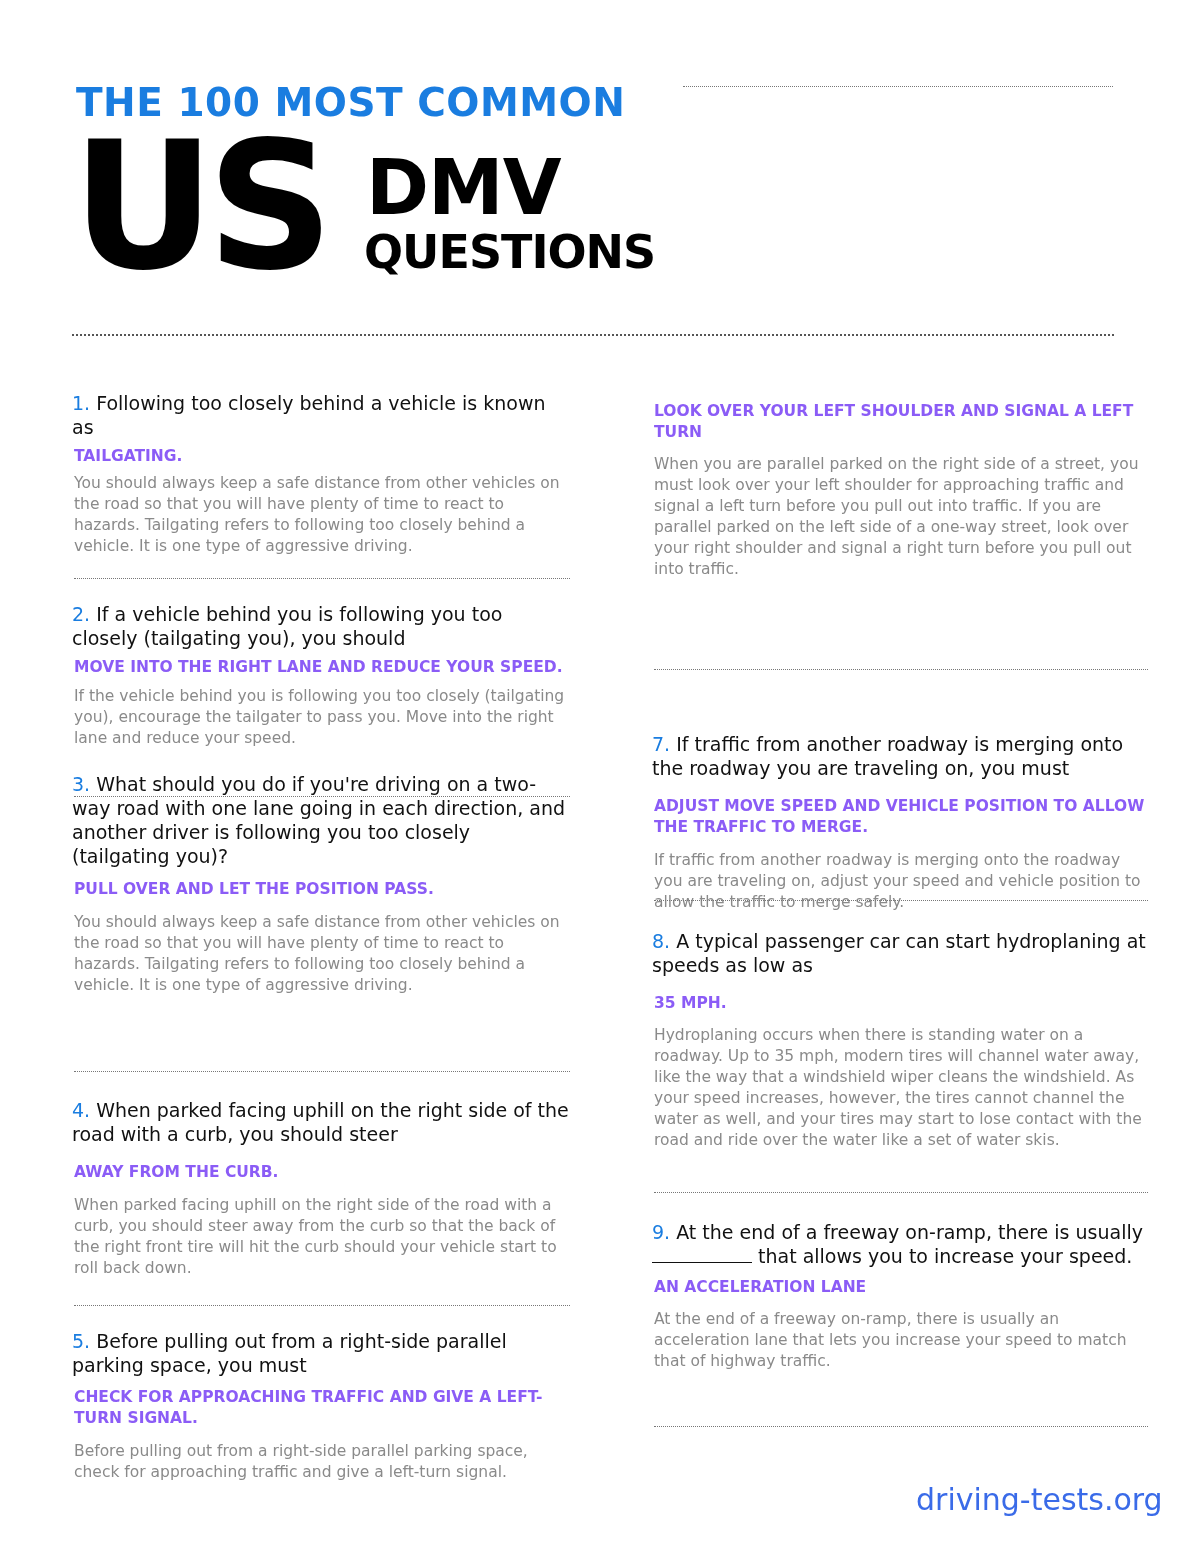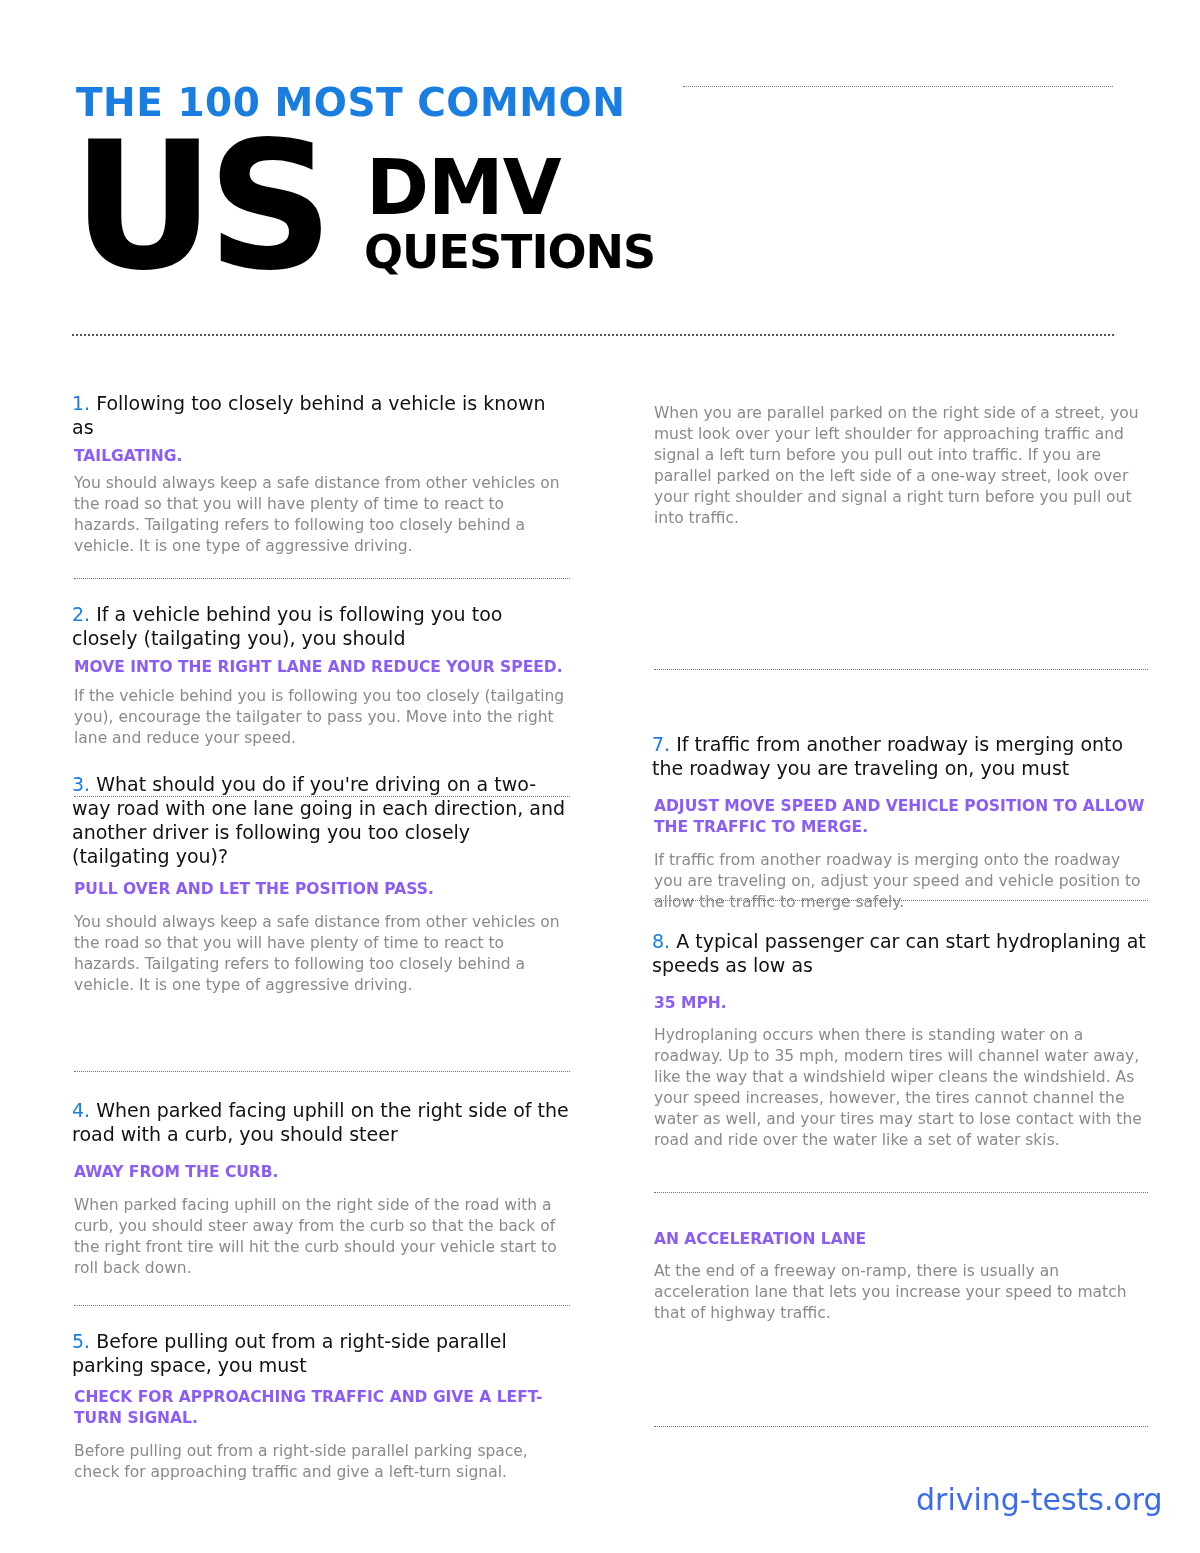--- a/index.html
+++ b/index.html
@@ -60,37 +60,39 @@
 </div>
 <div class="dotline thin" style="left:74px; top:1305px; width:496px;"></div>
 
 <div class="qblock" style="left:72px; top:1329px; width:500px;">
   <p class="q"><span class="num">5.</span> <span>Before pulling out from a right-side parallel parking space, you must</span></p>
   <p class="ans" style="margin-top:10px;">CHECK FOR APPROACHING TRAFFIC AND GIVE A LEFT-TURN SIGNAL.</p>
   <p class="exp" style="margin-top:12px;">Before pulling out from a right-side parallel parking space, check for approaching traffic and give a left-turn signal.</p>
 </div>
 
 <div class="qblock" style="left:652px; top:392px; width:498px;">
+  <p class="ans" style="margin-top:9px;">LOOK OVER YOUR LEFT SHOULDER AND SIGNAL A LEFT TURN</p>
   <p class="exp" style="margin-top:11px;">When you are parallel parked on the right side of a street, you must look over your left shoulder for approaching traffic and signal a left turn before you pull out into traffic. If you are parallel parked on the left side of a one-way street, look over your right shoulder and signal a right turn before you pull out into traffic.</p>
 </div>
 <div class="dotline thin" style="left:654px; top:669px; width:494px;"></div>
 
 <div class="qblock" style="left:652px; top:732px; width:498px;">
   <p class="q"><span class="num">7.</span> <span>If traffic from another roadway is merging onto the roadway you are traveling on, you must</span></p>
   <p class="ans" style="margin-top:16px;">ADJUST MOVE SPEED AND VEHICLE POSITION TO ALLOW THE TRAFFIC TO MERGE.</p>
   <p class="exp" style="margin-top:12px;">If traffic from another roadway is merging onto the roadway you are traveling on, adjust your speed and vehicle position to allow the traffic to merge safely.</p>
 </div>
 <div class="dotline thin" style="left:654px; top:900px; width:494px;"></div>
 
 <div class="qblock" style="left:652px; top:929px; width:498px;">
   <p class="q"><span class="num">8.</span> <span>A typical passenger car can start hydroplaning at speeds as low as</span></p>
   <p class="ans" style="margin-top:16px;">35 MPH.</p>
   <p class="exp" style="margin-top:11px;">Hydroplaning occurs when there is standing water on a roadway. Up to 35 mph, modern tires will channel water away, like the way that a windshield wiper cleans the windshield. As your speed increases, however, the tires cannot channel the water as well, and your tires may start to lose contact with the road and ride over the water like a set of water skis.</p>
 </div>
 <div class="dotline thin" style="left:654px; top:1192px; width:494px;"></div>
 
 <div class="qblock" style="left:652px; top:1220px; width:498px;">
+  <p class="q"><span class="num">9.</span> <span>At the end of a freeway on-ramp, there is usually</span> <span class="blank"></span> <span>that allows you to increase your speed.</span></p>
   <p class="ans" style="margin-top:9px;">AN ACCELERATION LANE</p>
   <p class="exp" style="margin-top:11px;">At the end of a freeway on-ramp, there is usually an acceleration lane that lets you increase your speed to match that of highway traffic.</p>
 </div>
 <div class="dotline thin" style="left:654px; top:1426px; width:494px;"></div>
 
 <div class="abs brand">driving-tests.org</div>
 
 </body></html>

